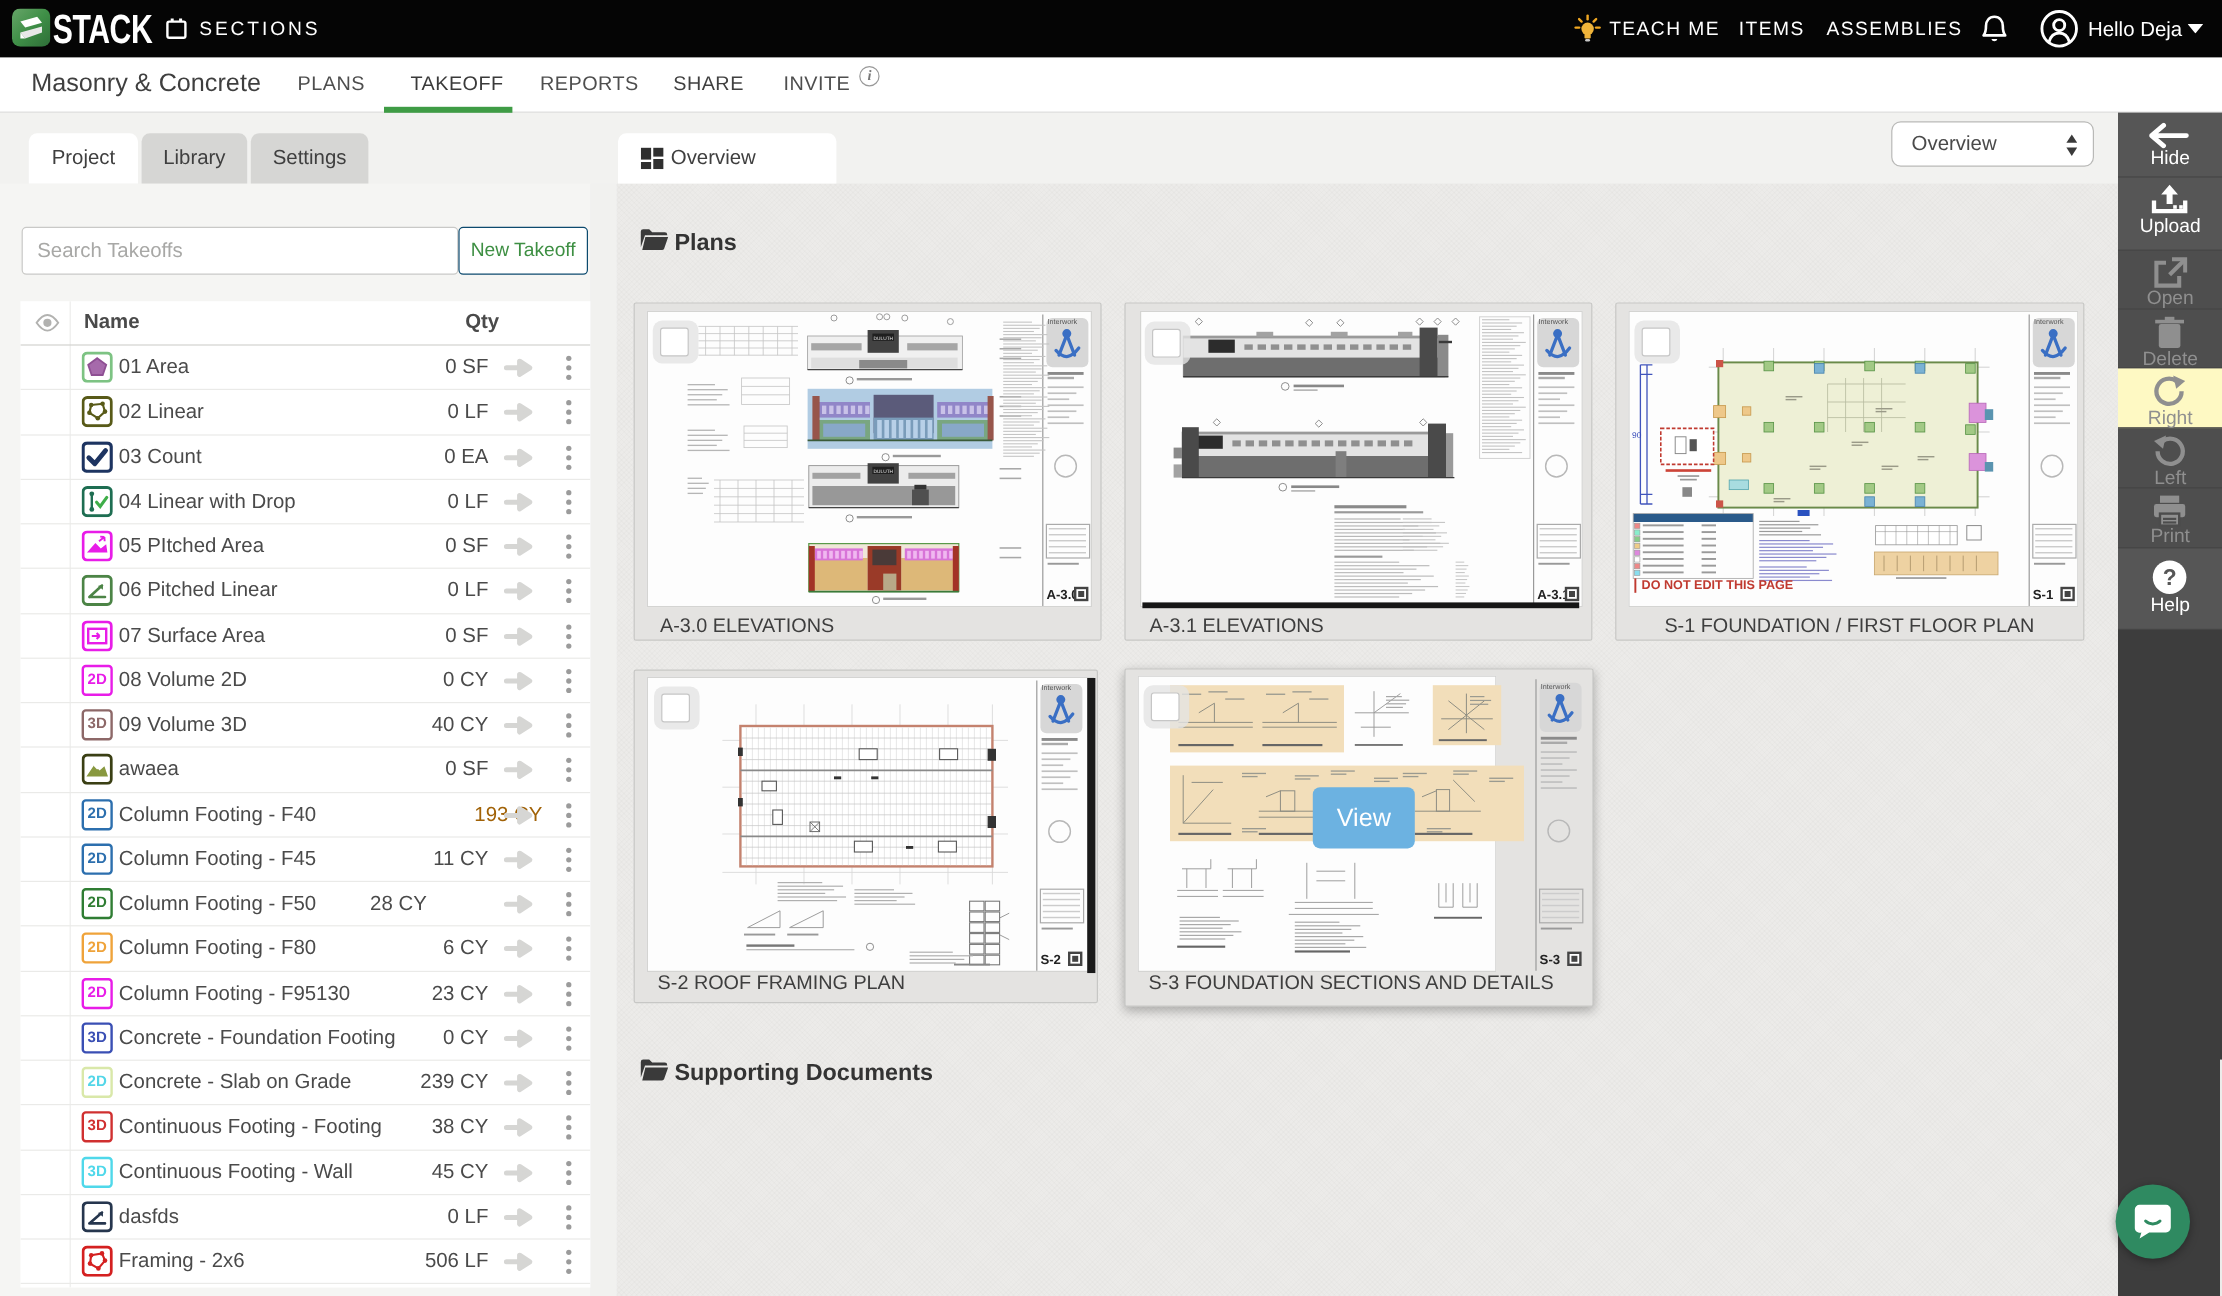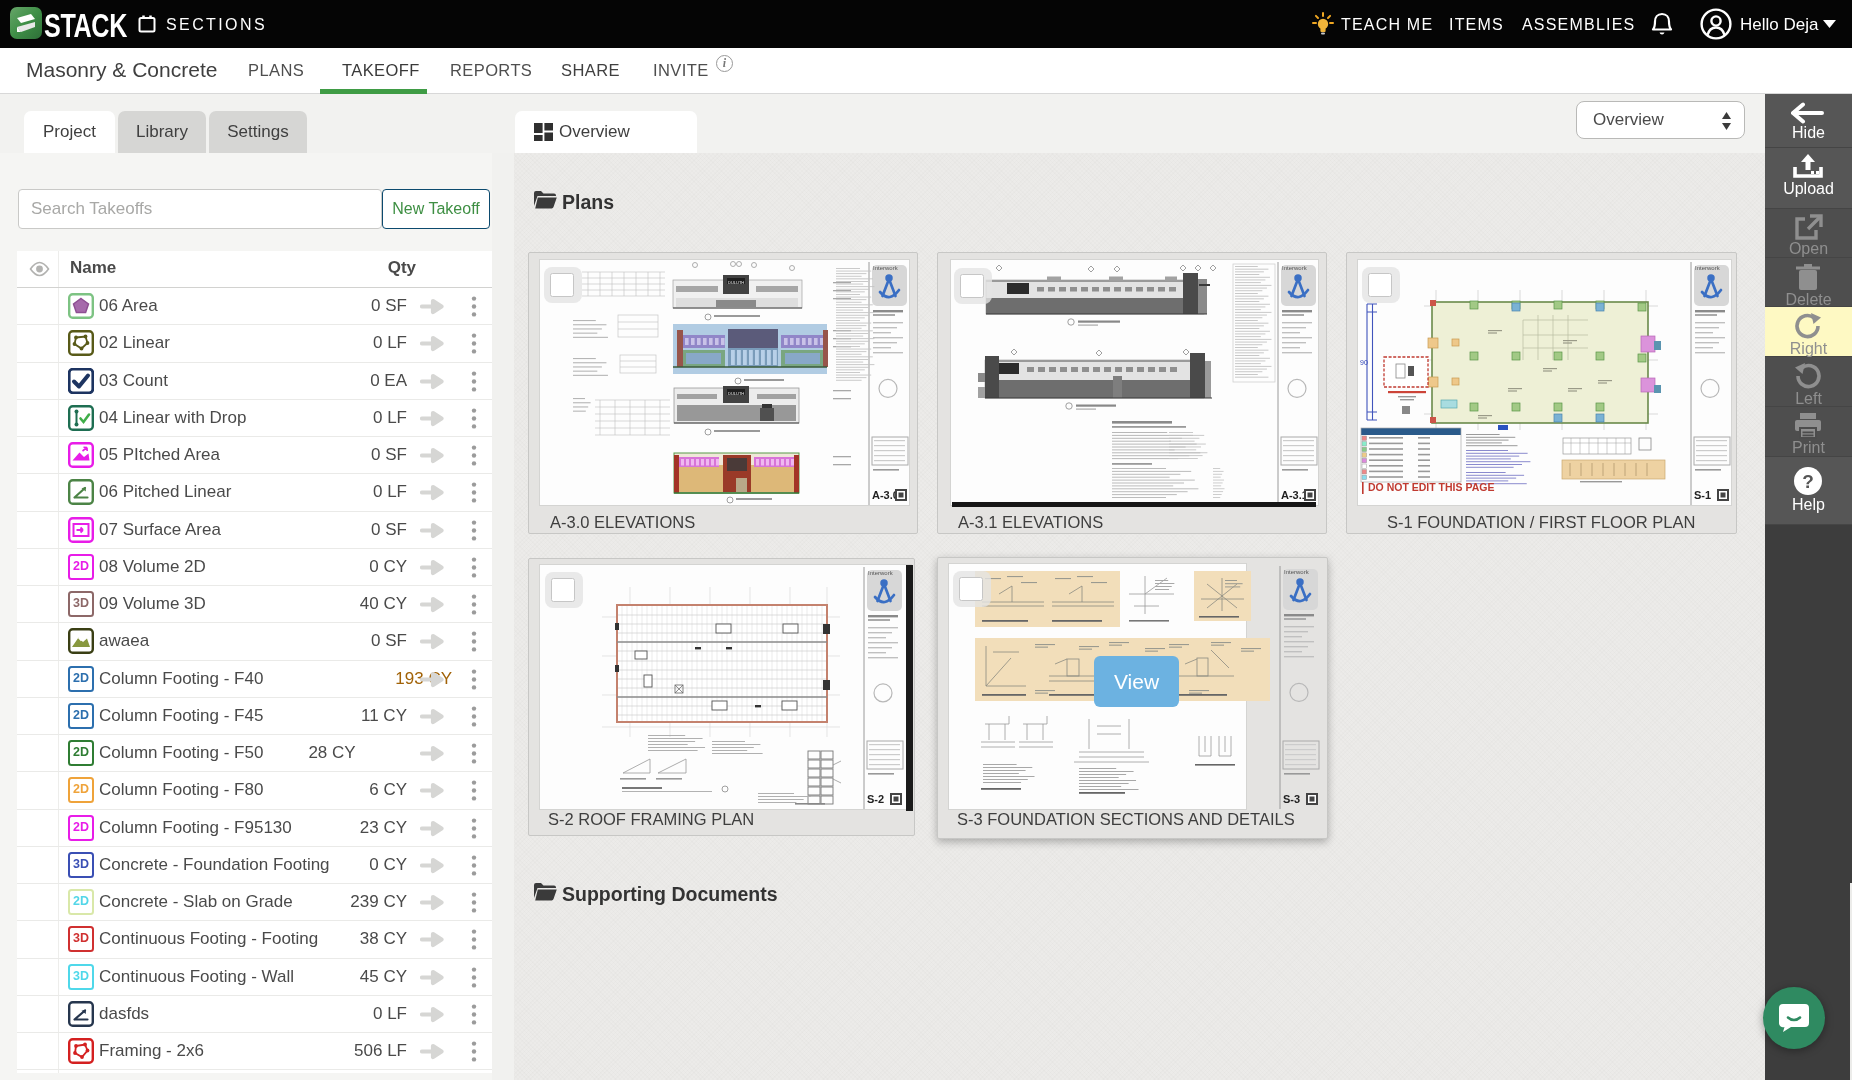--- a/index.html
+++ b/index.html
@@ -120,21 +120,21 @@
 <div style="position:absolute;left:53px;top:7px;font-size:17px;font-weight:700;color:#4a4a4a;">Name</div>
 <div style="position:absolute;right:76px;top:7px;font-size:17px;font-weight:700;color:#4a4a4a;">Qty</div>
 </div>
     <div style="position:absolute;left:0;top:37px;width:475px;height:37.25px;border-bottom:1px solid #eaeae8;">
       <div style="position:absolute;left:51px;top:5px;width:26px;height:26px;">
         <svg width="26" height="26" viewBox="0 0 26 26" style="position:absolute;left:0;top:0">
           <rect x="1.2" y="1.2" width="23.6" height="23.6" rx="3.5" fill="#fff" stroke="#7dc383" stroke-width="2.4"></rect>
           <path d="M13 5.5 L20.5 11 L17.6 19.5 L8.4 19.5 L5.5 11 Z" fill="#a66aab" stroke="#8e4f93" stroke-width="1.5"></path>
         </svg>
       </div>
-      <div style="position:absolute;left:82px;top:8px;font-size:17px;color:#4a4a4a;">06 Area</div>
+      <div style="position:absolute;left:82px;top:8px;font-size:17px;color:#4a4a4a;">01 Area</div>
       <div style="position:absolute;left:240px;top:8px;width:150px;text-align:right;font-size:17px;color:#4a4a4a;">0 SF</div>
       <svg style="position:absolute;left:403px;top:10px" width="24" height="17" viewBox="0 0 24 17">
 <path d="M2 8.5 H13 M13 3 L21.5 8.5 L13 14 Z" stroke="#d6d6d4" stroke-width="4.2" fill="#d6d6d4" stroke-linecap="round" stroke-linejoin="round"></path>
       </svg>
       <svg style="position:absolute;left:454px;top:8px" width="6" height="21" viewBox="0 0 6 21">
         <circle cx="3" cy="2.6" r="2.2" fill="#9b9b9b"></circle>
         <circle cx="3" cy="10.5" r="2.2" fill="#9b9b9b"></circle>
         <circle cx="3" cy="18.4" r="2.2" fill="#9b9b9b"></circle>
       </svg>
     </div>

